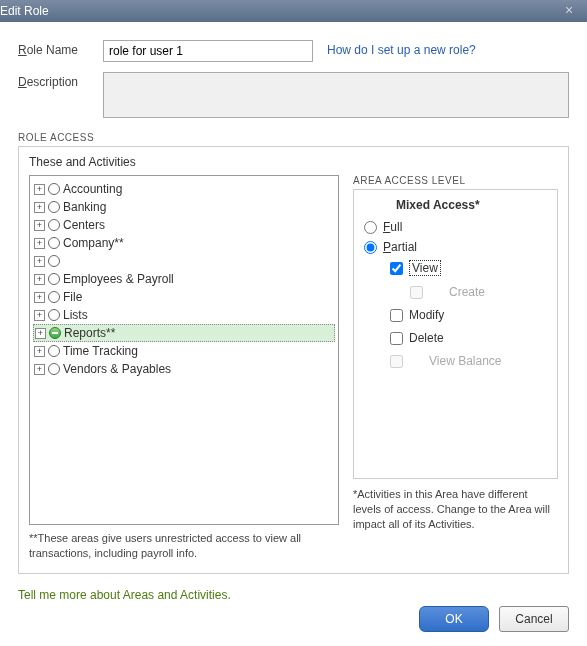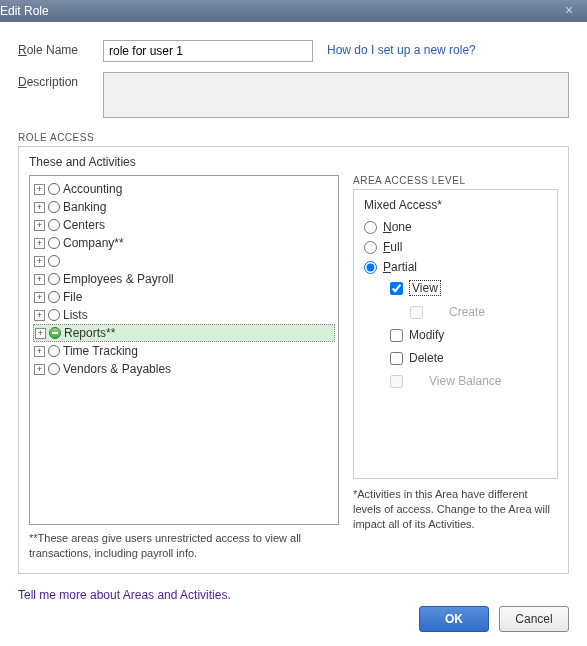--- a/index.html
+++ b/index.html
@@ -21,35 +21,35 @@
 .tree-item { display: flex; align-items: center; height: 18px; gap: 3px; padding: 0 1px; }
 .tree-item.sel { background: #d8f0d8; border: 1px dotted #888; }
 .expander { width: 11px; height: 11px; border: 1px solid #888; display: flex; align-items: center; justify-content: center; font-size: 9px; line-height: 9px; color: #444; cursor: pointer; background: #fff; }
 .node-icon { width: 12px; height: 12px; border-radius: 50%; border: 1.5px solid #666; background: #fff; flex-shrink: 0; }
 .node-icon.filled { background: linear-gradient(#8fd67a, #3ea84a); border-color: #2e7a36; position: relative; }
 .node-icon.filled::after { content: ''; position: absolute; left: 2px; right: 2px; top: 4px; height: 2px; background: #fff; }
 .tree-text { font-size: 12px; color: #333; }
 .right-col { flex: 1; }
 .aal-label { font-size: 10px; color: #555; letter-spacing: 0.5px; margin-bottom: 3px; }
 .aal-box { border: 1px solid #ccc; padding: 8px 10px 10px 10px; height: 290px; }
-.aal-title { font-weight: normal; margin-bottom: 8px; }
+.aal-title { font-weight: bold; margin-bottom: 8px; margin-left: 32px; }
 .radio-row { display: flex; align-items: center; gap: 6px; margin-bottom: 6px; }
 .radio-row input { cursor: pointer; }
 .radio-row label { cursor: pointer; }
 .radio-row .ul { text-decoration: underline; }
 .check-list { margin-left: 26px; margin-top: 6px; }
 .check-row { display: flex; align-items: center; gap: 6px; margin-bottom: 9px; }
 .check-row.disabled { color: #aaa; gap: 26px; }
 .check-row .boxed { border: 1px dotted #333; padding: 0 2px; }
 .footnote { font-size: 11px; color: #444; margin-top: 8px; line-height: 1.35; }
 .tree-note { font-size: 11px; color: #444; margin-top: 6px; line-height: 1.35; width: 310px; }
-.bottom-link { color: #4c1d95; margin-top: 14px; display: inline-block; cursor: pointer; font-size: 12px; }
+.bottom-link { color: #4d7c0f; margin-top: 14px; display: inline-block; cursor: pointer; font-size: 12px; }
 .button-bar { position: absolute; bottom: 14px; right: 18px; display: flex; gap: 10px; }
 .btn { width: 70px; height: 26px; border: 1px solid #888; border-radius: 3px; cursor: pointer; font-size: 12px; }
-.btn-ok { background: linear-gradient(#5a8edc, #2f6fc9); color: #fff; border-color: #2a5da0; font-weight: bold; }
+.btn-ok { background: linear-gradient(#5a8edc, #2f6fc9); color: #fff; border-color: #2a5da0; font-weight: normal; border-radius: 6px; }
 .btn-cancel { background: linear-gradient(#fafafa, #e8e8e8); color: #333; }
 input[type=radio], input[type=checkbox] { margin: 0; }
 </style>
 </head>
 <body>
 
 <div class="titlebar">
   <span>Edit Role</span>
   <span class="close">×</span>
 </div>
@@ -130,24 +130,20 @@
           </div>
         <div class="tree-note">**These areas give users unrestricted access to view all transactions, including payroll info.</div>
       </div>
       <div class="right-col">
         <div class="aal-label">AREA ACCESS LEVEL</div>
         <div class="aal-box">
           <div class="aal-title">Mixed Access*</div>
 
           <div class="radio-row">
             <input type="radio" name="acc" style="">
-            <label><span class="ul">N</span><span>one</span></label>
-          </div>
-          <div class="radio-row">
-            <input type="radio" name="acc" style="">
             <label><span class="ul">F</span><span>ull</span></label>
           </div>
           <div class="radio-row">
             <input type="radio" name="acc" checked="" style="">
             <label><span class="ul">P</span><span>artial</span></label>
           </div>
 
           <div class="check-list">
             <div class="check-row">
               <input type="checkbox" checked="" style="">

